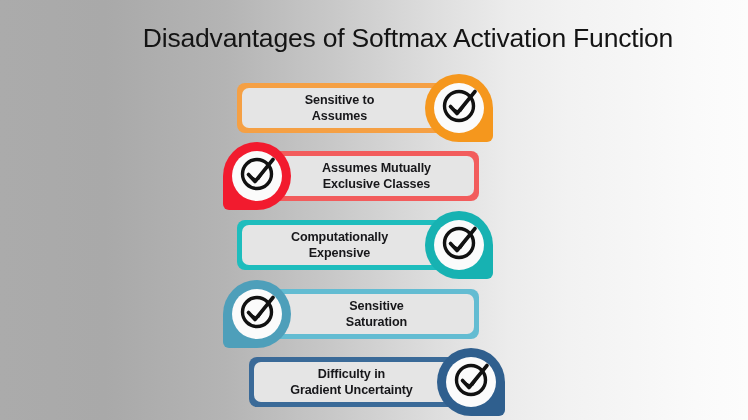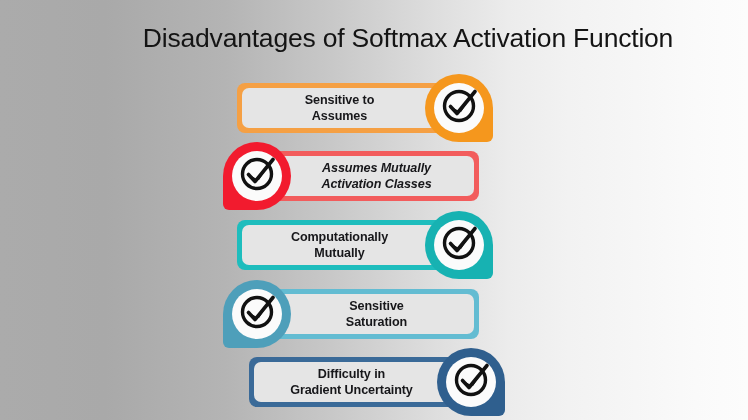--- a/index.html
+++ b/index.html
@@ -130,21 +130,21 @@
     position: absolute;
     left: 12px;
     top: 10px;
     width: 44px;
     height: 44px;
     overflow: visible;
   }
 
   
   #row0 { top: 83px; }
-  #row1 { top: 151px; font-style: italic; }
+  #row1 { top: 151px; }
   #row2 { top: 220px; }
   #row3 { top: 289px; }
   #row4 { top: 357px; }
 </style>
 </head>
 <body>
 
 <div id="canvas">
 
   <div id="title">Disadvantages of Softmax Activation Function</div>
@@ -167,41 +167,41 @@
         </svg>
       </div>
     </div>
   </div>
 
   <div class="row icon-left" id="row1">
     <div class="bar" style="background: rgb(242, 92, 92);">
       <div class="panel">
         <div class="label">
           <span>Assumes Mutually</span><br>
-          <span>Activation Classes</span>
+          <span>Exclusive Classes</span>
         </div>
       </div>
       <div class="badge">
         <div class="blob" style="background: rgb(242, 27, 46);"></div>
         <div class="disc"></div>
         <svg viewBox="0 0 44 44">
           <circle cx="22" cy="22" r="14.5" fill="none" stroke="#111111" stroke-width="3.4"></circle>
           <path d="M13.5 22.5 L20 29.5 L38 7.5 L24 28 Z" fill="#111111"></path>
           <path d="M13.5 22.5 L20 29.5 L38 7.5" fill="none" stroke="#111111" stroke-width="3.6" stroke-linecap="round" stroke-linejoin="round"></path>
         </svg>
       </div>
     </div>
   </div>
 
   <div class="row icon-right" id="row2">
     <div class="bar" style="background: rgb(30, 189, 189); padding-left: 24px;">
       <div class="panel">
         <div class="label">
           <span>Computationally</span><br>
-          <span>Mutually</span>
+          <span>Expensive</span>
         </div>
       </div>
       <div class="badge">
         <div class="blob" style="background: rgb(23, 178, 178);"></div>
         <div class="disc"></div>
         <svg viewBox="0 0 44 44">
           <circle cx="22" cy="22" r="14.5" fill="none" stroke="#111111" stroke-width="3.4"></circle>
           <path d="M13.5 22.5 L20 29.5 L38 7.5 L24 28 Z" fill="#111111"></path>
           <path d="M13.5 22.5 L20 29.5 L38 7.5" fill="none" stroke="#111111" stroke-width="3.6" stroke-linecap="round" stroke-linejoin="round"></path>
         </svg>

